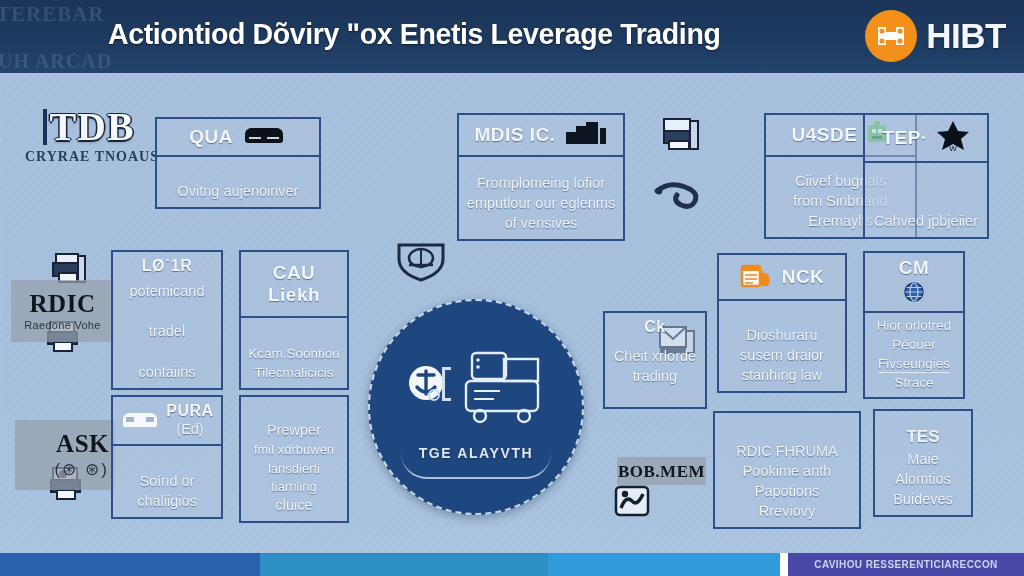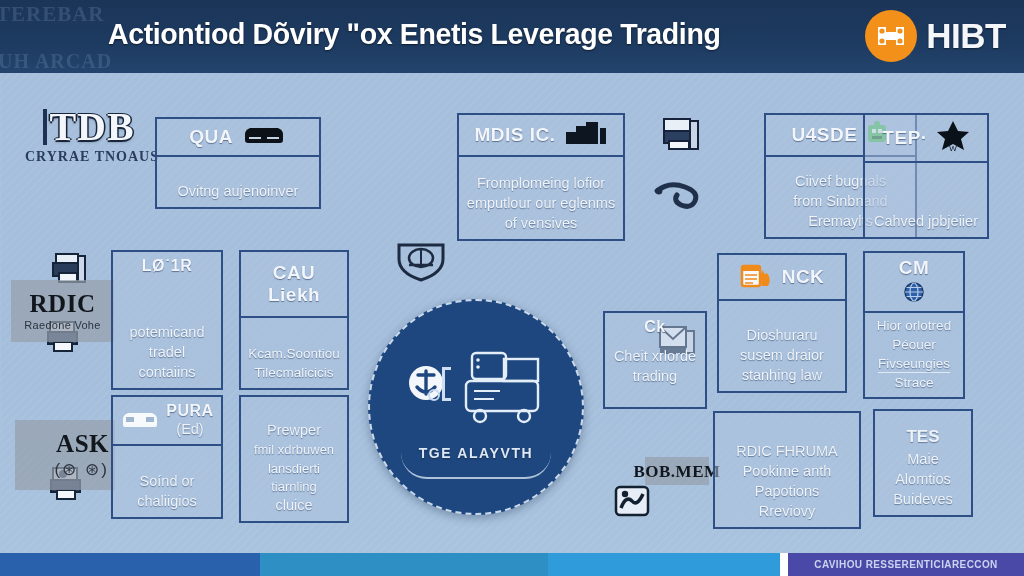--- a/index.html
+++ b/index.html
@@ -363,21 +363,21 @@
     <div class="chip" style="left:10px; top:207px; width:103px; height:62px;">
       <div class="chip-title">RDIC</div>
       <div class="chip-sub">Raedone Vohe</div>
     </div>
 
     <div class="chip" style="left:14px; top:347px; width:100px; height:70px;align-items:flex-end;">
       <div class="chip-title">ASK</div>
       <div class="chip-sub big">(⊛ ⊛)</div>
     </div>
 
-    <div class="chip" style="left:616px; top:384px; width:64px; height:28px;margin-left:28px;">
+    <div class="chip" style="left:616px; top:384px; width:89px; height:28px;">
       <div class="chip-title" style="font-size:17px;">BOB.MEM</div>
     </div>
 
     <div class="card" style="left:154px; top:44px; width:166px; height:92px;">
       <div class="card-head">
         <span class="card-title">QUA</span>
         <span>
           <svg width="46" height="22" viewBox="0 0 46 22">
             <path d="M4 16 L4 10 Q4 6 9 4 L37 4 Q42 6 42 10 L42 16 Q42 19 39 19 L7 19 Q4 19 4 16 Z" fill="#0c1118"></path>
             <rect x="8" y="13" width="12" height="2" fill="#c7d2e0"></rect>
@@ -439,21 +439,21 @@
       </div>
       <div class="card-body">
         <div class="card-line">Cahved jpbjeiier</div>
       </div>
     </div>
 
     <div class="card" style="left:110px; top:177px; width:112px; height:140px;">
       <div class="card-head noline" style="min-height:28px;">
         <span class="card-title sm">LØ˙1R</span>
       </div>
-      <div class="card-body" style="justify-content:flex-end; padding-top:2px;">
+      <div class="card-body" style="justify-content:space-between; padding-top:2px;">
         <div class="card-line">potemicand</div>
         <div class="card-line">tradel</div>
         <div class="card-line">contaiins</div>
       </div>
     </div>
 
     <div class="card" style="left:238px; top:177px; width:110px; height:140px;">
       <div class="card-head" style="flex-direction:column; gap:0; min-height:66px;">
         <span class="card-title">CAU</span>
         <span class="card-title">Liekh</span>

